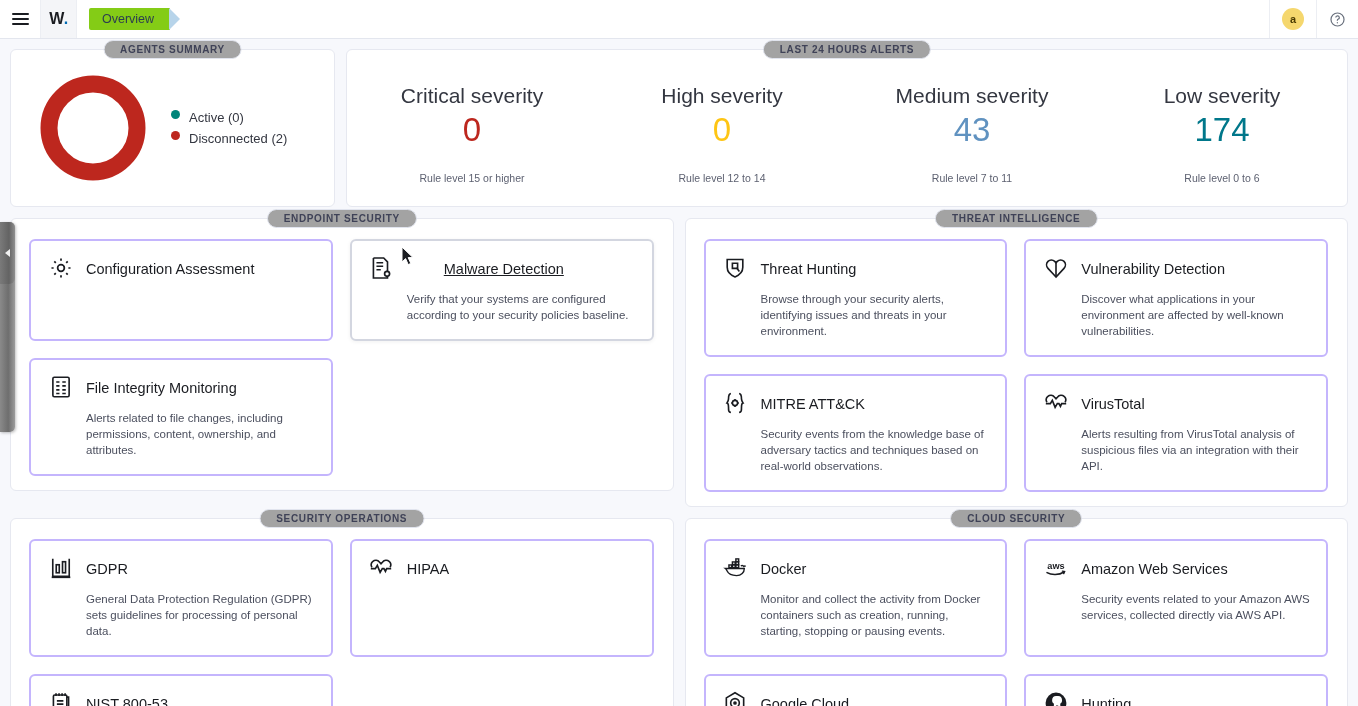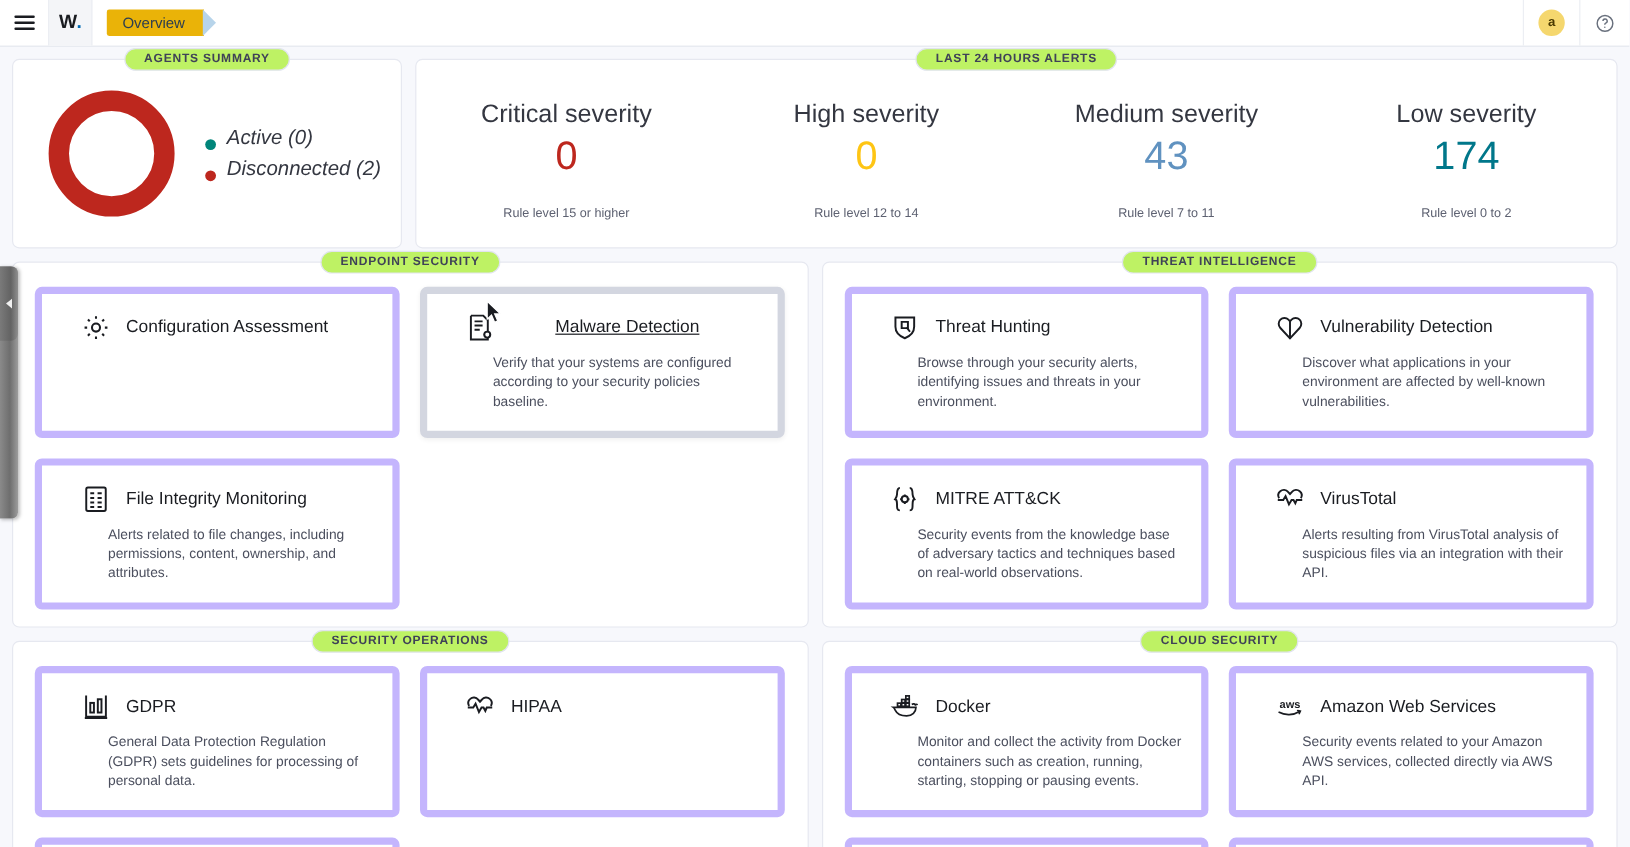--- a/index.html
+++ b/index.html
@@ -25,21 +25,21 @@
   .burger-lines { width: 17px; }
   .burger-lines i { display: block; height: 1.8px; background: #1a1c21; margin: 3px 0; border-radius: 1px;}
   .tb-logo {
     width: 37px; background: #f4f5f8; border-left: 1px solid #eceef3; border-right: 1px solid #eceef3;
     display: flex; align-items: center; justify-content: center;
     font-weight: 700; font-size: 16px; letter-spacing: -0.4px; color: #1a1c21;
   }
   .tb-logo .dot { color: #006bb4; }
   .tb-tabwrap { display: flex; align-items: center; padding-left: 12px; }
   .breadcrumb-tab {
-    position: relative; background: #eab308; color: #2c3e50;
+    position: relative; background: #84cc16; color: #2c3e50;
     font-size: 12.5px; padding: 5px 16px 5px 13px; height: 22px;
     line-height: 12px; display: flex; align-items: center;
     border-radius: 2px 0 0 2px; cursor: pointer;
   }
   .breadcrumb-tab::after {
     content: ""; position: absolute; right: -10px; top: 0;
     width: 0; height: 0;
     border-top: 11px solid transparent;
     border-bottom: 11px solid transparent;
     border-left: 11px solid #b7d4ea;
@@ -84,53 +84,53 @@
   .page { padding: 10px 10px 0 10px; }
 
   .row { display: flex; gap: 11px; margin-bottom: 11px; }
 
   .panel {
     position: relative; background: #ffffff;
     border: 1px solid #e6e8f0; border-radius: 6px;
   }
   .panel-title {
     position: absolute; top: -10px; left: 50%; transform: translateX(-50%);
-    background: #bef264; border: 1px solid #e1e4ee; border-radius: 11px;
+    background: #a3a3a3; border: 1px solid #e1e4ee; border-radius: 11px;
     font-size: 10px; font-weight: 700; letter-spacing: 0.65px;
     color: #3f4257; padding: 3px 16px 3px 16px; white-space: nowrap;
   }
 
   
   .agents-panel { width: 325px; height: 158px; }
   .agents-body { display: flex; align-items: center; height: 100%; padding: 0 14px; }
   .donut-wrap { width: 136px; display: flex; justify-content: center; }
   .legend { margin-left: 10px; }
-  .legend-row { display: flex; align-items: flex-end; margin: 6px 0; font-size: 17px; color: #343741; font-style: italic; }
+  .legend-row { display: flex; align-items: flex-start; margin: 6px 0; font-size: 13px; color: #343741; }
   .legend-dot { width: 9px; height: 9px; border-radius: 50%; margin-right: 9px; }
 
   
   .alerts-panel { flex: 1; height: 158px; }
   .alerts-body { display: flex; height: 100%; padding-top: 34px; }
   .alert-col { flex: 1; text-align: center; }
   .alert-title { font-size: 21px; color: #343741; }
   .alert-num { font-size: 33px; font-weight: 400; margin-top: 4px; line-height: 1.1; }
   .alert-sub { font-size: 10.5px; color: #5d6171; margin-top: 24px; }
 
   
   .sec-panel { flex: 1; padding: 20px 18px 14px 18px; }
   .cards { display: flex; flex-wrap: wrap; gap: 17px; }
   .card {
     width: calc(50% - 9px);
-    border: 6px solid #c4b5fd; border-radius: 6px;
+    border: 2px solid #c4b5fd; border-radius: 6px;
     background: #fff; padding: 14px 16px 16px 16px;
     cursor: pointer;
   }
   .card.hovered { border-color: #d3d6e0; box-shadow: 0 1px 4px rgba(0,0,0,.06); }
   .card-head { display: flex; align-items: center; gap: 12px; }
-  .card-icon { width: 27px; height: 27px; flex: 0 0 27px; display: flex; align-items: center; justify-content: center; margin-left: 15px; }
+  .card-icon { width: 27px; height: 27px; flex: 0 0 27px; display: flex; justify-content: center; }
   .card-icon svg { width: 26px; height: 26px; display: block; }
   .card-title { font-size: 14.5px; color: #1a1c21; }
   .card-title.hovered { text-decoration: underline; padding-left: 37px; }
   .card-desc { font-size: 11.5px; line-height: 16px; color: #4b4f5e; margin-top: 9px; padding-left: 39px; }
 
   .cursor-arrow { position: absolute; pointer-events: none; }
 
   .row-sections { align-items: flex-start; }
 </style>
 </head>
@@ -211,21 +211,21 @@
           <div class="alert-sub">Rule level 12 to 14</div>
         </div>
         <div class="alert-col">
           <div class="alert-title">Medium severity</div>
           <div class="alert-num" style="color:#6092c0">43</div>
           <div class="alert-sub">Rule level 7 to 11</div>
         </div>
         <div class="alert-col">
           <div class="alert-title">Low severity</div>
           <div class="alert-num" style="color:#00778a">174</div>
-          <div class="alert-sub">Rule level 0 to 2</div>
+          <div class="alert-sub">Rule level 0 to 6</div>
         </div>
       </div>
     </div>
   </div>
 
   <div class="row row-sections">
 
     <div class="panel sec-panel">
       <div class="panel-title">ENDPOINT SECURITY</div>
       <div class="cards">

